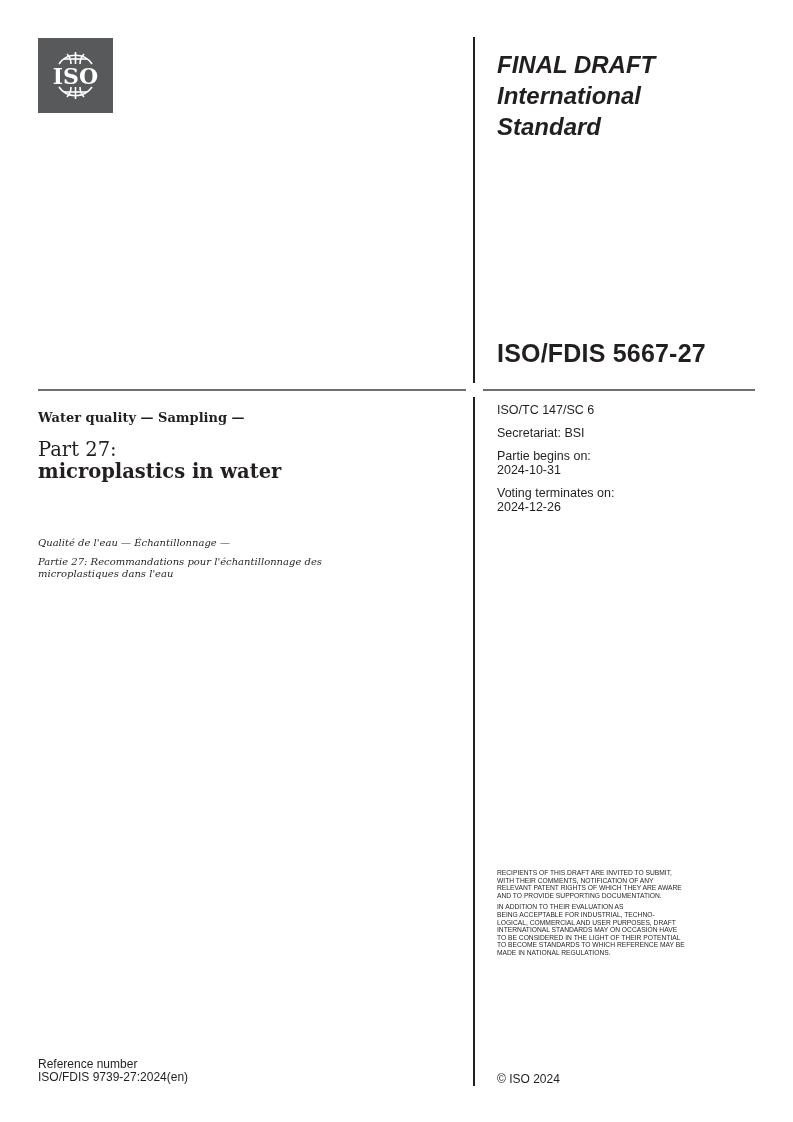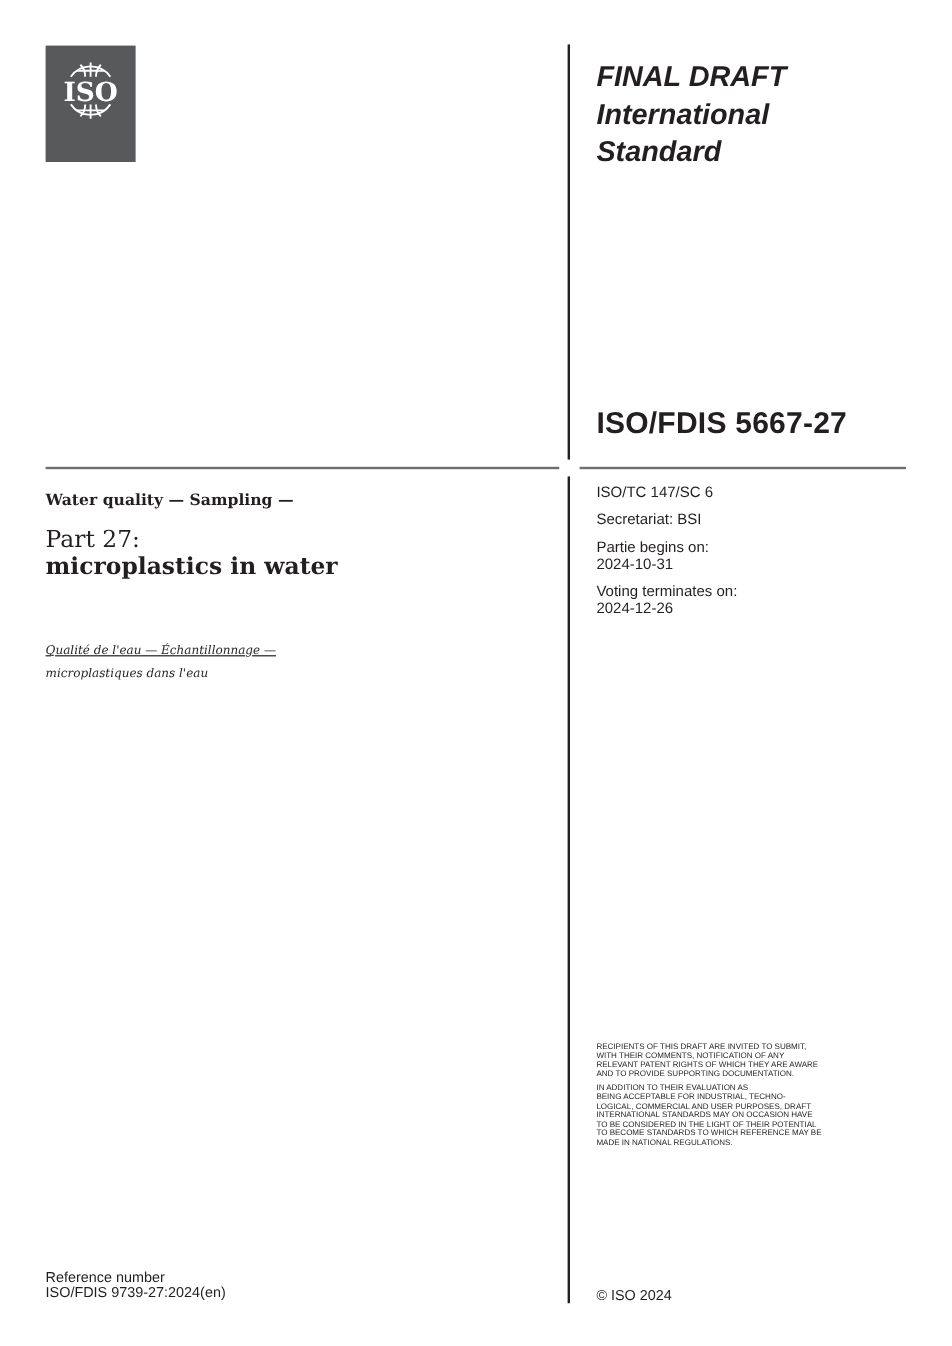--- a/index.html
+++ b/index.html
@@ -1,35 +1,35 @@
 <!DOCTYPE html>
 <html><head>
 <meta charset="utf-8">
 <style>
   html, body { margin: 0; padding: 0; background: #ffffff; }
   body { width: 793px; height: 1122px; position: relative; overflow: hidden; color: #231f20; font-family: "Liberation Sans", sans-serif; }
   .abs { position: absolute; }
-  .logo { left: 38px; top: 38px; width: 75px; height: 97px; background: #58595b; }
+  .logo { left: 38px; top: 38px; width: 75px; height: 75px; background: #58595b; }
   .vline { left: 473px; top: 37px; width: 1.5px; height: 1049px; background: #231f20; }
   .vgap { left: 470px; top: 383px; width: 8px; height: 14px; background: #fff; }
   .hline-l { left: 38px; top: 389px; width: 428px; height: 1.5px; background: #6d6e71; }
   .hline-r { left: 483px; top: 389px; width: 272px; height: 1.5px; background: #6d6e71; }
   .draft { left: 497px; top: 49px; font-size: 24px; line-height: 31px; font-style: italic; }
   .draft .l1 { font-weight: bold; display:block; }
   .draft .l2 { font-weight: bold; display:block; }
   .docnum { left: 497px; top: 339px; font-size: 25px; font-weight: bold; letter-spacing: 0.2px; }
   .meta { left: 497px; top: 403px; font-size: 12.5px; line-height: 14px; }
   .meta .row { margin-bottom: 9px; }
   .meta b { font-weight: normal; }
   .title { left: 38px; top: 405px; width: 420px; font-family: "DejaVu Serif", serif; }
   .title .main { font-size: 13px; font-weight: bold; line-height: 26px; margin-bottom: 8px; }
   .title .part { font-size: 19.5px; line-height: 22px; }
   .title .sub { font-size: 19.5px; font-weight: bold; line-height: 22px; }
   .fr { left: 38px; top: 537px; width: 400px; font-family: "DejaVu Serif", serif; font-style: italic; font-size: 10px; line-height: 12px; color: #231f20; }
-  .fr .t1 { margin-bottom: 7px; text-decoration: underline; }
+  .fr .t1 { margin-bottom: 7px; }
   .notice { left: 497px; top: 869px; width: 262px; font-size: 6.7px; line-height: 7.6px; color: #231f20; }
   .notice p { margin: 0 0 4px 0; }
   .ref { left: 38px; top: 1058px; font-size: 12px; line-height: 13px; }
   .copy { left: 497px; top: 1072px; font-size: 12px; }
 </style>
 </head>
 <body>
 
 <div class="abs logo">
   <svg width="75" height="75" viewBox="0 0 75 75">
@@ -80,20 +80,21 @@
 </div>
 
 <div class="abs title">
   <div class="main">Water quality — Sampling —</div>
   <div class="part">Part 27:</div>
   <div class="sub">microplastics in water</div>
 </div>
 
 <div class="abs fr">
   <div class="t1">Qualité de l'eau — Échantillonnage —</div>
+  <div>Partie 27: Recommandations pour l'échantillonnage des</div>
   <div>microplastiques dans l'eau</div>
 </div>
 
 <div class="abs notice">
   <p>
     <span>RECIPIENTS OF THIS DRAFT ARE INVITED TO SUBMIT,</span><br>
     <span>WITH THEIR COMMENTS, NOTIFICATION OF ANY</span><br>
     <span>RELEVANT PATENT RIGHTS OF WHICH THEY ARE AWARE</span><br>
     <span>AND TO PROVIDE SUPPORTING DOCUMENTATION.</span>
   </p>

